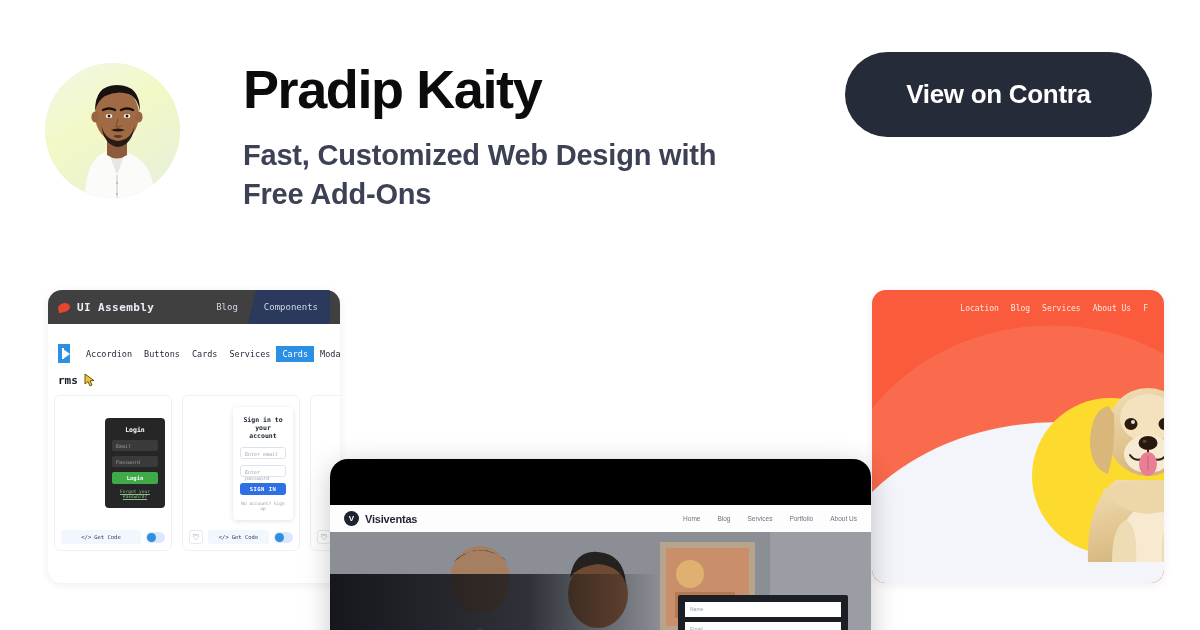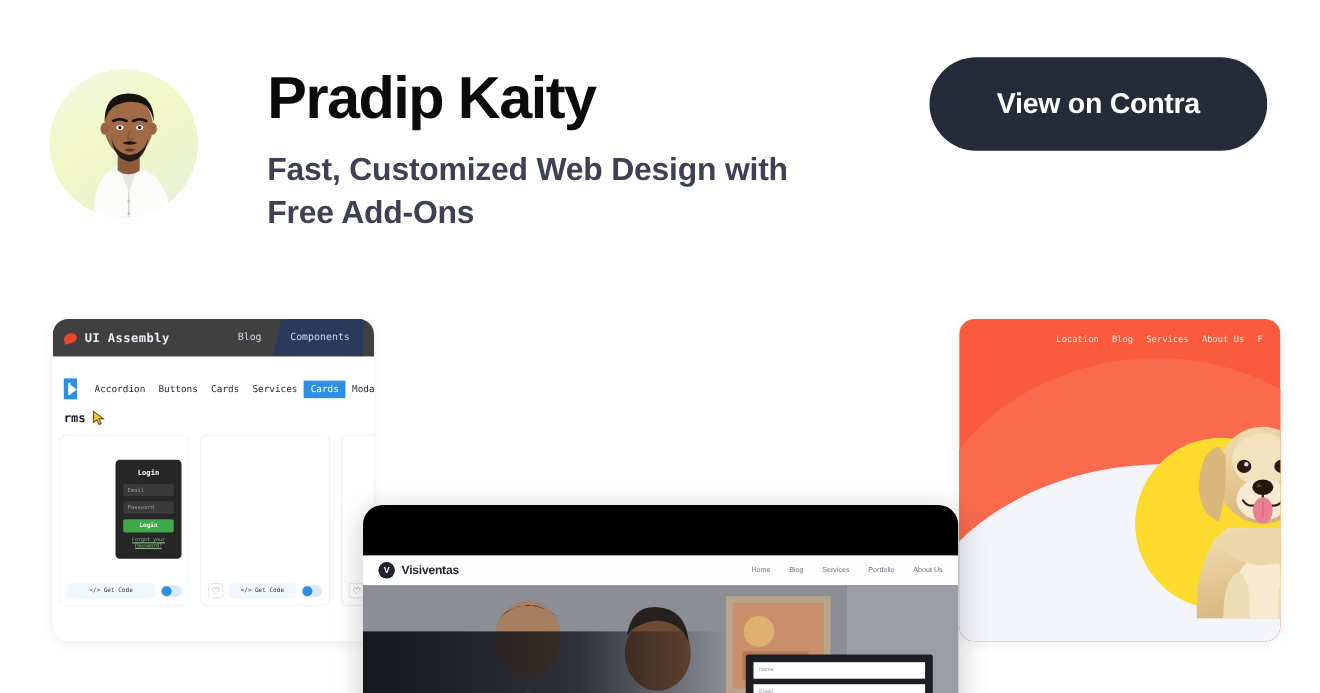--- a/index.html
+++ b/index.html
@@ -280,20 +280,29 @@
           <div class="ua-actions">
             <div class="getcode">
               <span>&lt;/&gt;</span>
               <span>Get Code</span>
             </div>
             <div class="toggle"></div>
           </div>
         </div>
 
         <div class="ua-item">
+          <div class="ua-preview">
+            <div class="mini-login-light">
+              <div class="mt">Sign in to your account</div>
+              <div class="mi">Enter email</div>
+              <div class="mi">Enter password</div>
+              <div class="mbtn">SIGN IN</div>
+              <div class="msub">No account? Sign up</div>
+            </div>
+          </div>
           <div class="ua-actions">
             <div class="heart">♡</div>
             <div class="getcode">
               <span>&lt;/&gt;</span>
               <span>Get Code</span>
             </div>
             <div class="toggle"></div>
           </div>
         </div>
 

